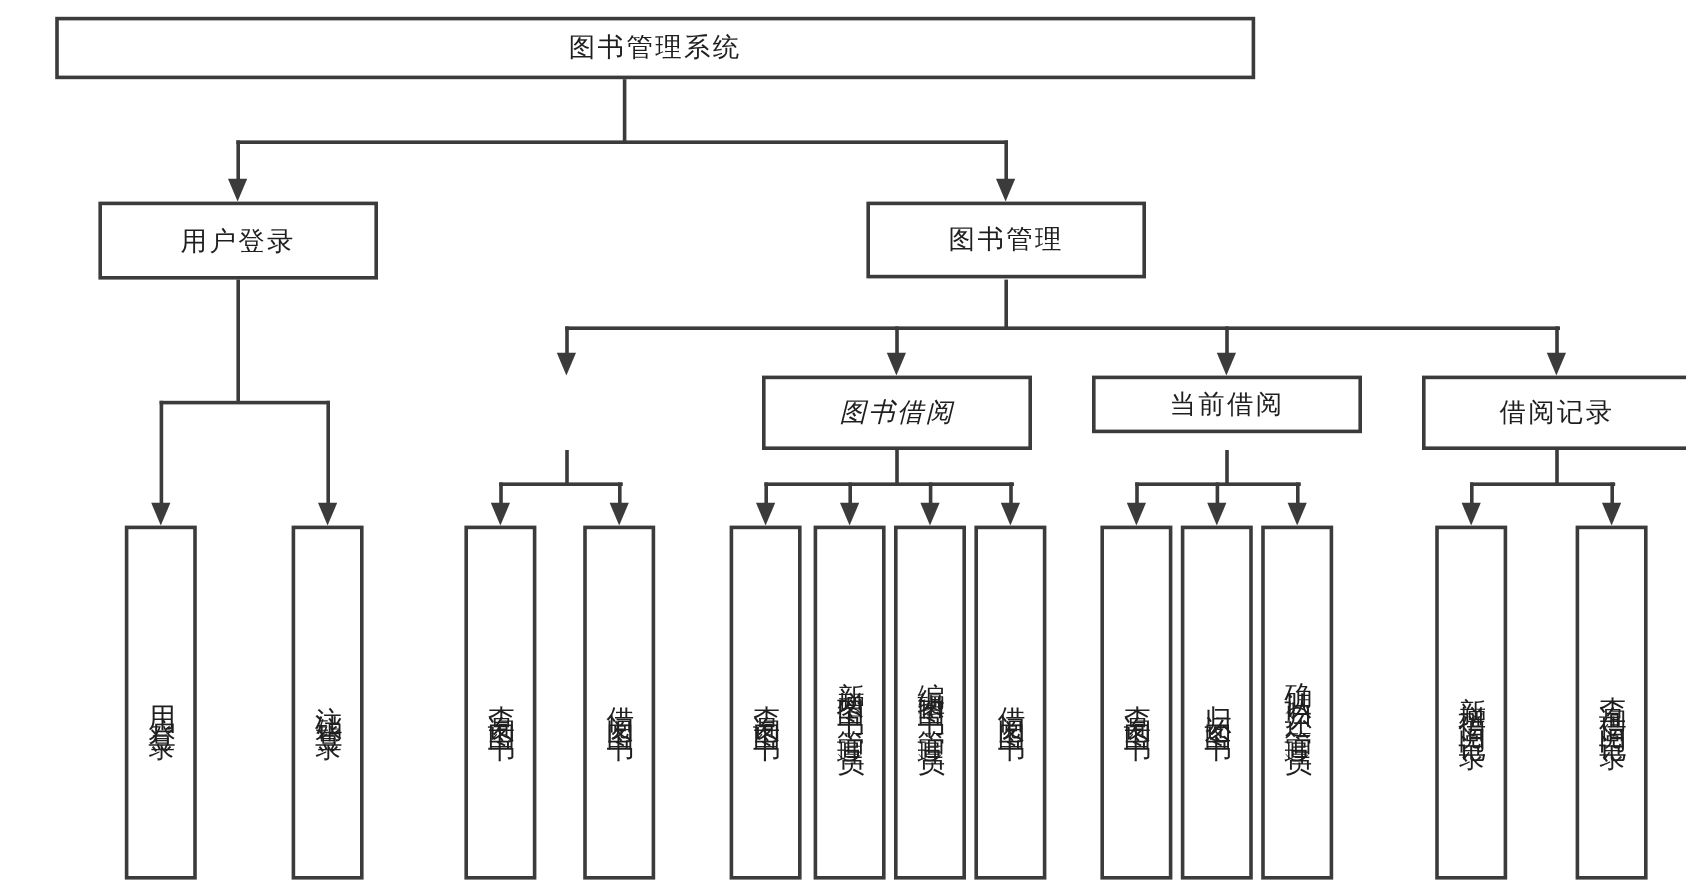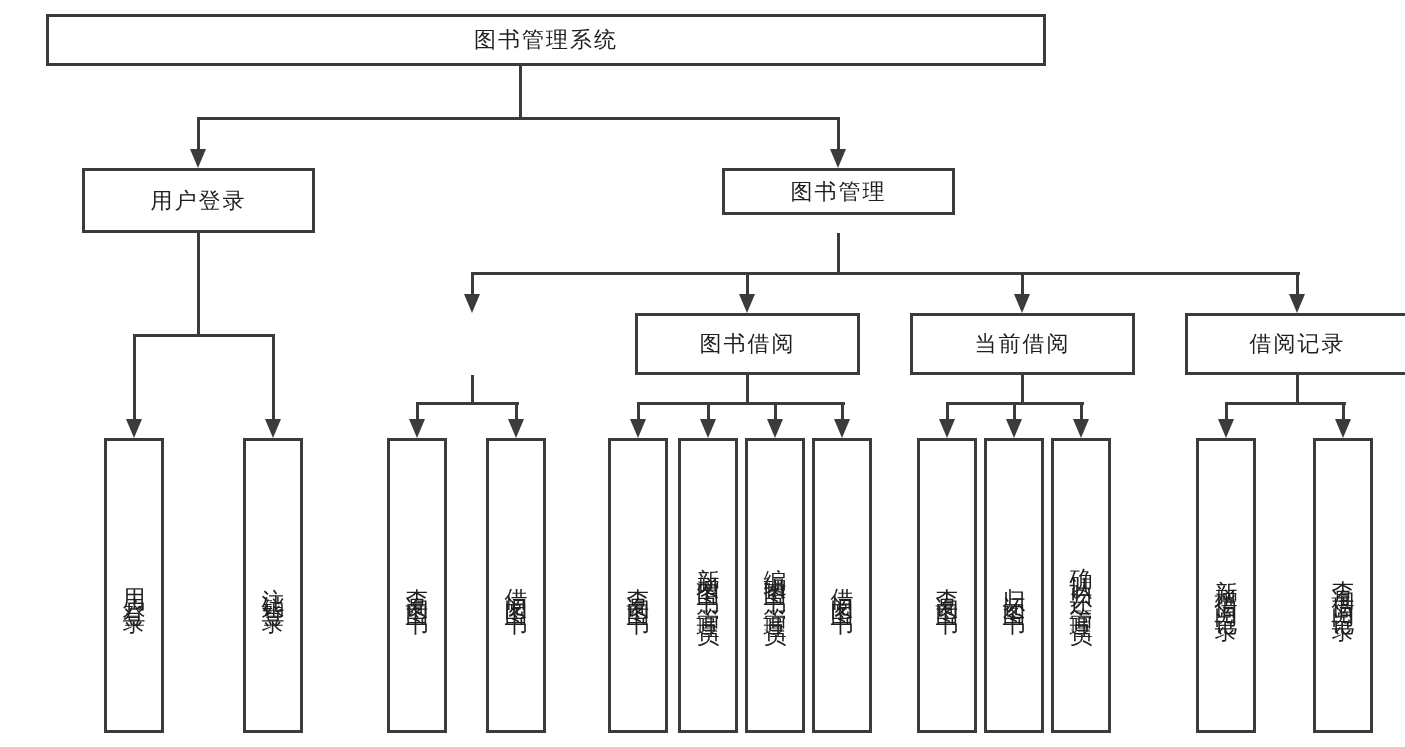--- a/index.html
+++ b/index.html
@@ -38,42 +38,42 @@
   <div class="box hbox" style="left:22px; top:14px; width:1000px; height:52px;margin-left:24px;">图书管理系统</div>
 
   <div class="vl" style="left:519px; top:66px; height:52px;"></div>
   <div class="hl" style="left:197px; top:117px; width:643px;"></div>
   <div class="vl" style="left:197px; top:117px; height:34px;"></div>
   <div class="vl" style="left:837px; top:117px; height:34px;"></div>
   <div class="arr" style="left:190px; top:149px;"></div>
   <div class="arr" style="left:830px; top:149px;"></div>
 
   <div class="box hbox" style="left:82px; top:168px; width:233px; height:65px;">用户登录</div>
-  <div class="box hbox" style="left:722px; top:168px; width:233px; height:47px;">图书管理</div>
+  <div class="box hbox" style="left:722px; top:168px; width:233px; height:64px;">图书管理</div>
 
   <div class="vl" style="left:197px; top:233px; height:103px;"></div>
   <div class="hl" style="left:133px; top:334px; width:142px;"></div>
   <div class="vl" style="left:133px; top:334px; height:86px;"></div>
   <div class="vl" style="left:272px; top:334px; height:86px;"></div>
   <div class="arr" style="left:126px; top:419px;"></div>
   <div class="arr" style="left:265px; top:419px;"></div>
 
   <div class="vl" style="left:837px; top:233px; height:41px;"></div>
   <div class="hl" style="left:471px; top:272px; width:829px;"></div>
   <div class="vl" style="left:471px; top:272px; height:24px;"></div>
   <div class="vl" style="left:746px; top:272px; height:24px;"></div>
   <div class="vl" style="left:1021px; top:272px; height:24px;"></div>
   <div class="vl" style="left:1296px; top:272px; height:24px;"></div>
   <div class="arr" style="left:464px; top:294px;"></div>
   <div class="arr" style="left:739px; top:294px;"></div>
   <div class="arr" style="left:1014px; top:294px;"></div>
   <div class="arr" style="left:1289px; top:294px;"></div>
 
-  <div class="box hbox" style="left:635px; top:313px; width:225px; height:62px;">图书借阅</div>
-  <div class="box hbox" style="left:910px; top:313px; width:225px; height:62px;">当前借阅</div>
+  <div class="box hbox" style="left:635px; top:313px; width:225px; height:62px;font-style:italic;">图书借阅</div>
+  <div class="box hbox" style="left:910px; top:313px; width:225px; height:48px;">当前借阅</div>
   <div class="box hbox" style="left:1185px; top:313px; width:225px; height:62px;">借阅记录</div>
 
   <div class="vl" style="left:471px; top:375px; height:29px;"></div>
   <div class="hl" style="left:416px; top:402px; width:103px;"></div>
   <div class="vl" style="left:416px; top:402px; height:19px;"></div>
   <div class="vl" style="left:515px; top:402px; height:19px;"></div>
   <div class="arr" style="left:409px; top:419px;"></div>
   <div class="arr" style="left:508px; top:419px;"></div>
 
   <div class="vl" style="left:746px; top:375px; height:29px;"></div>

